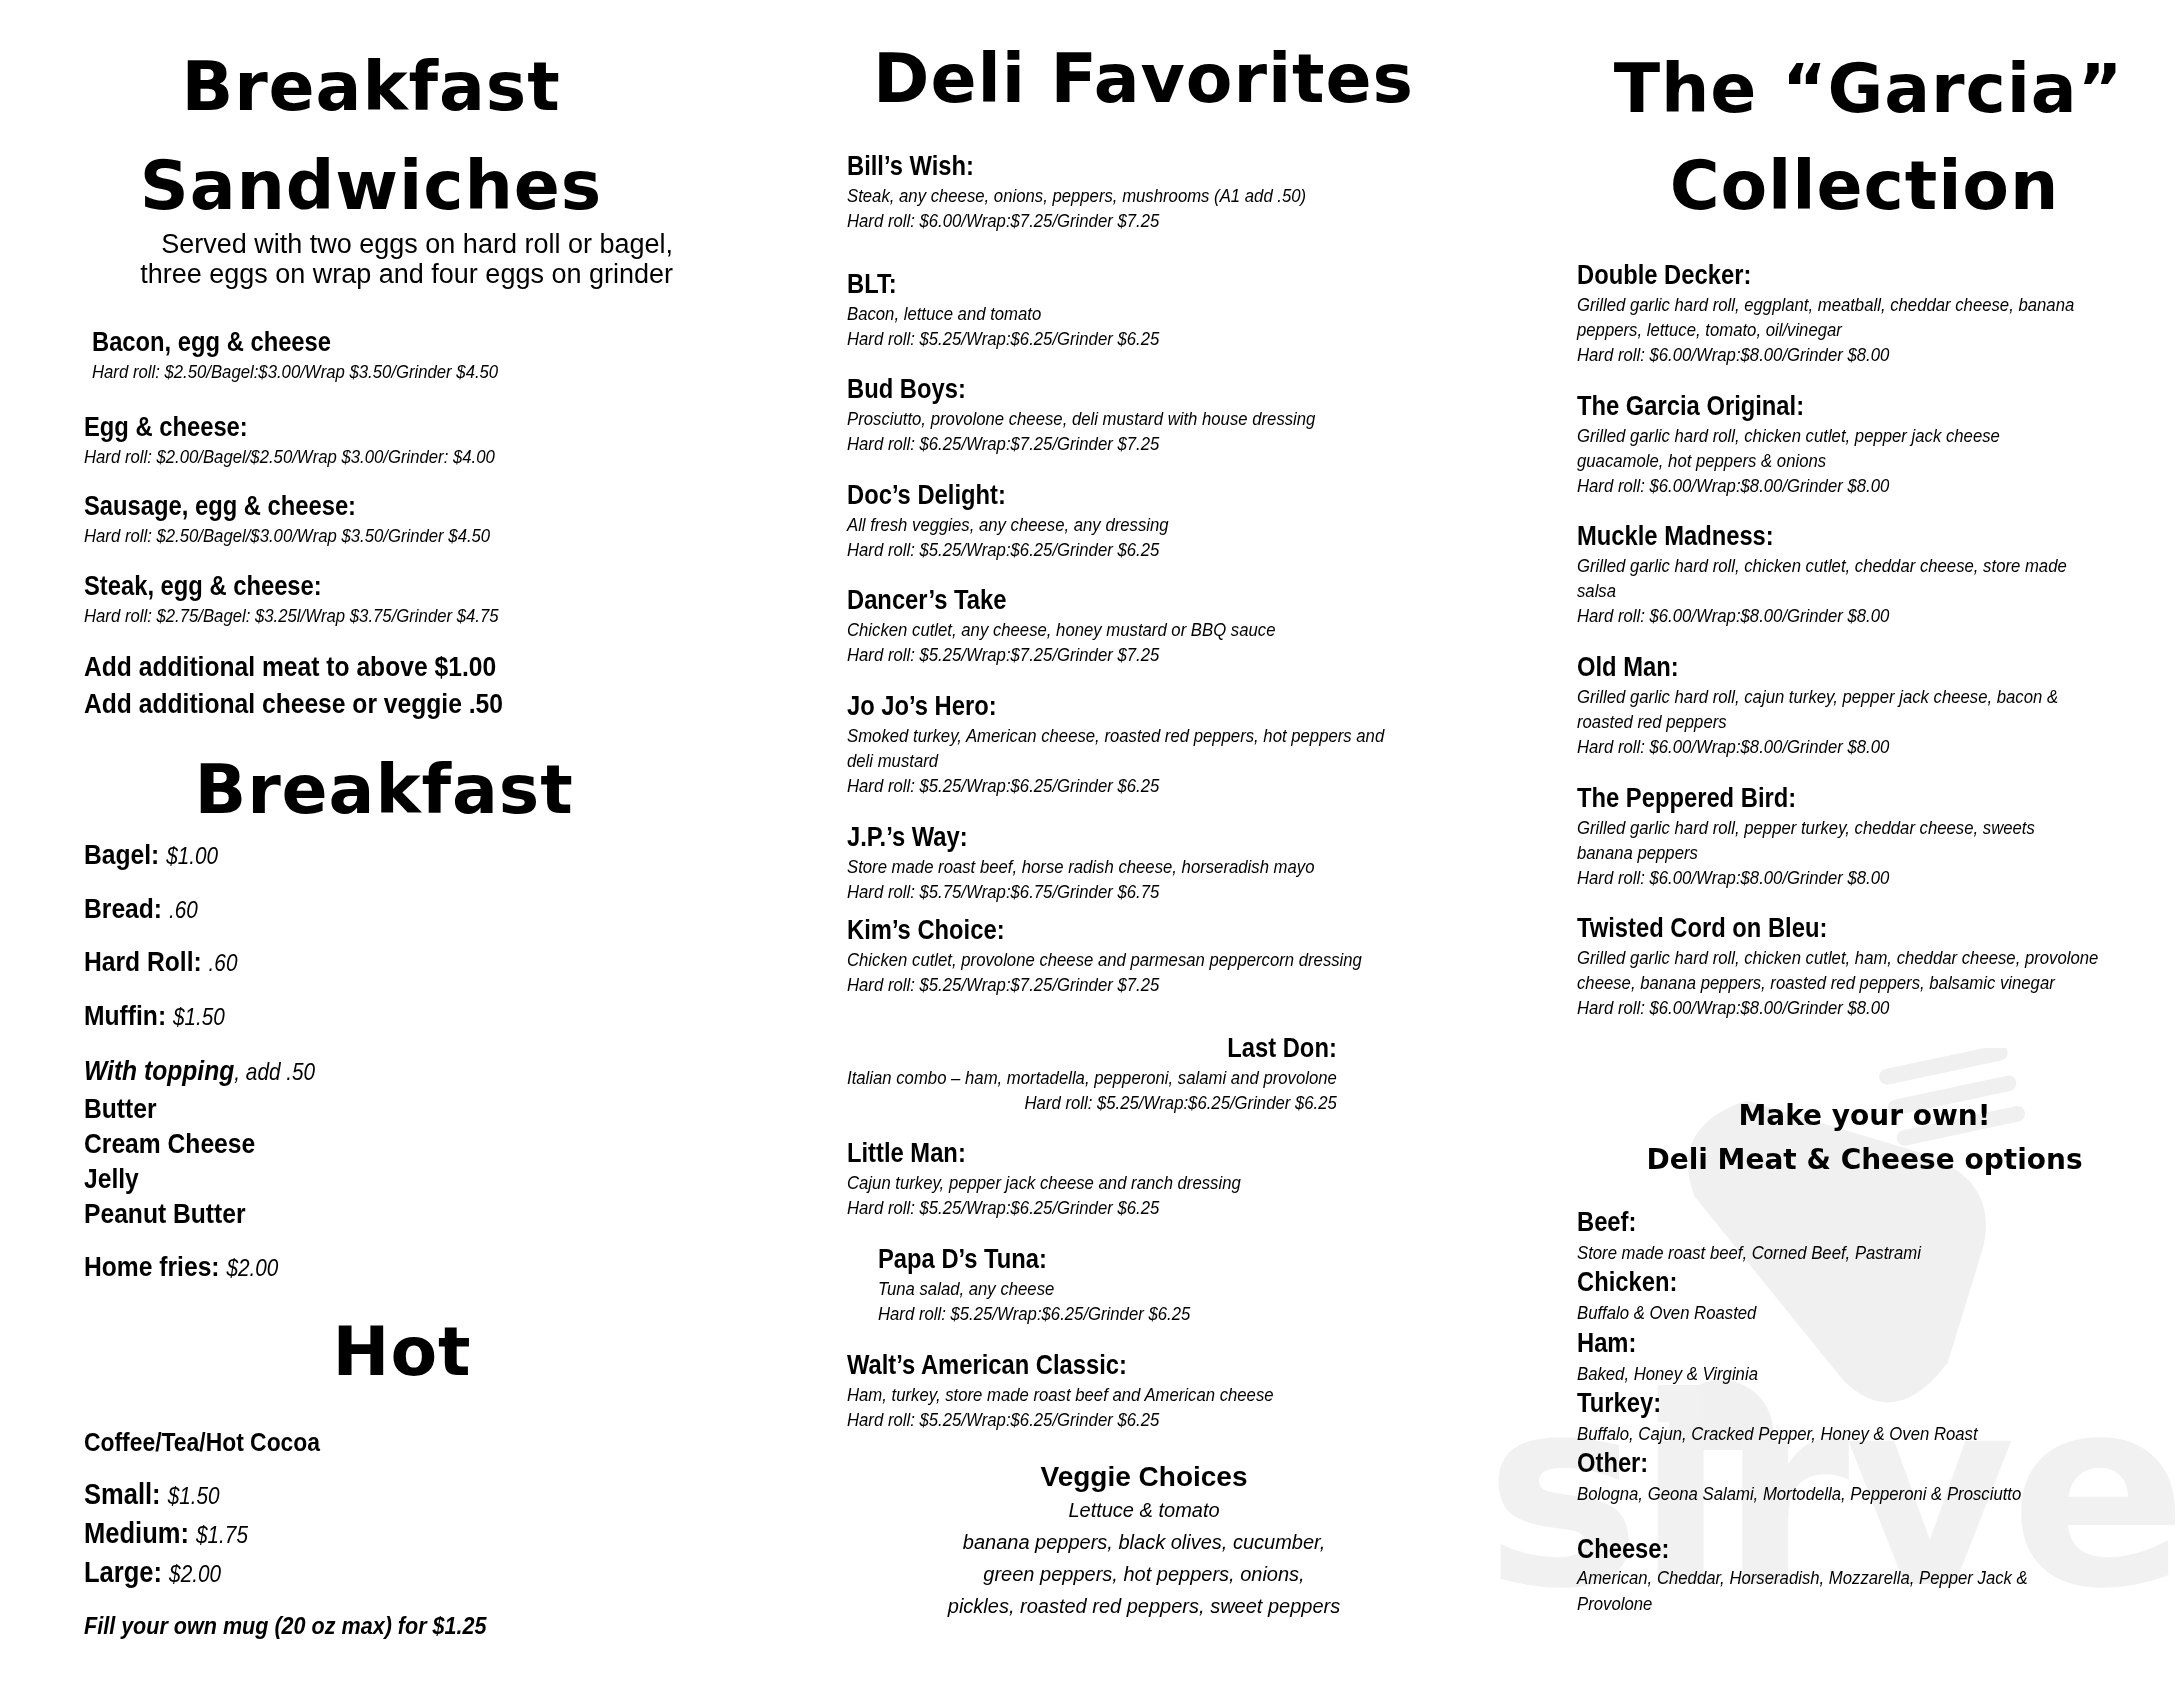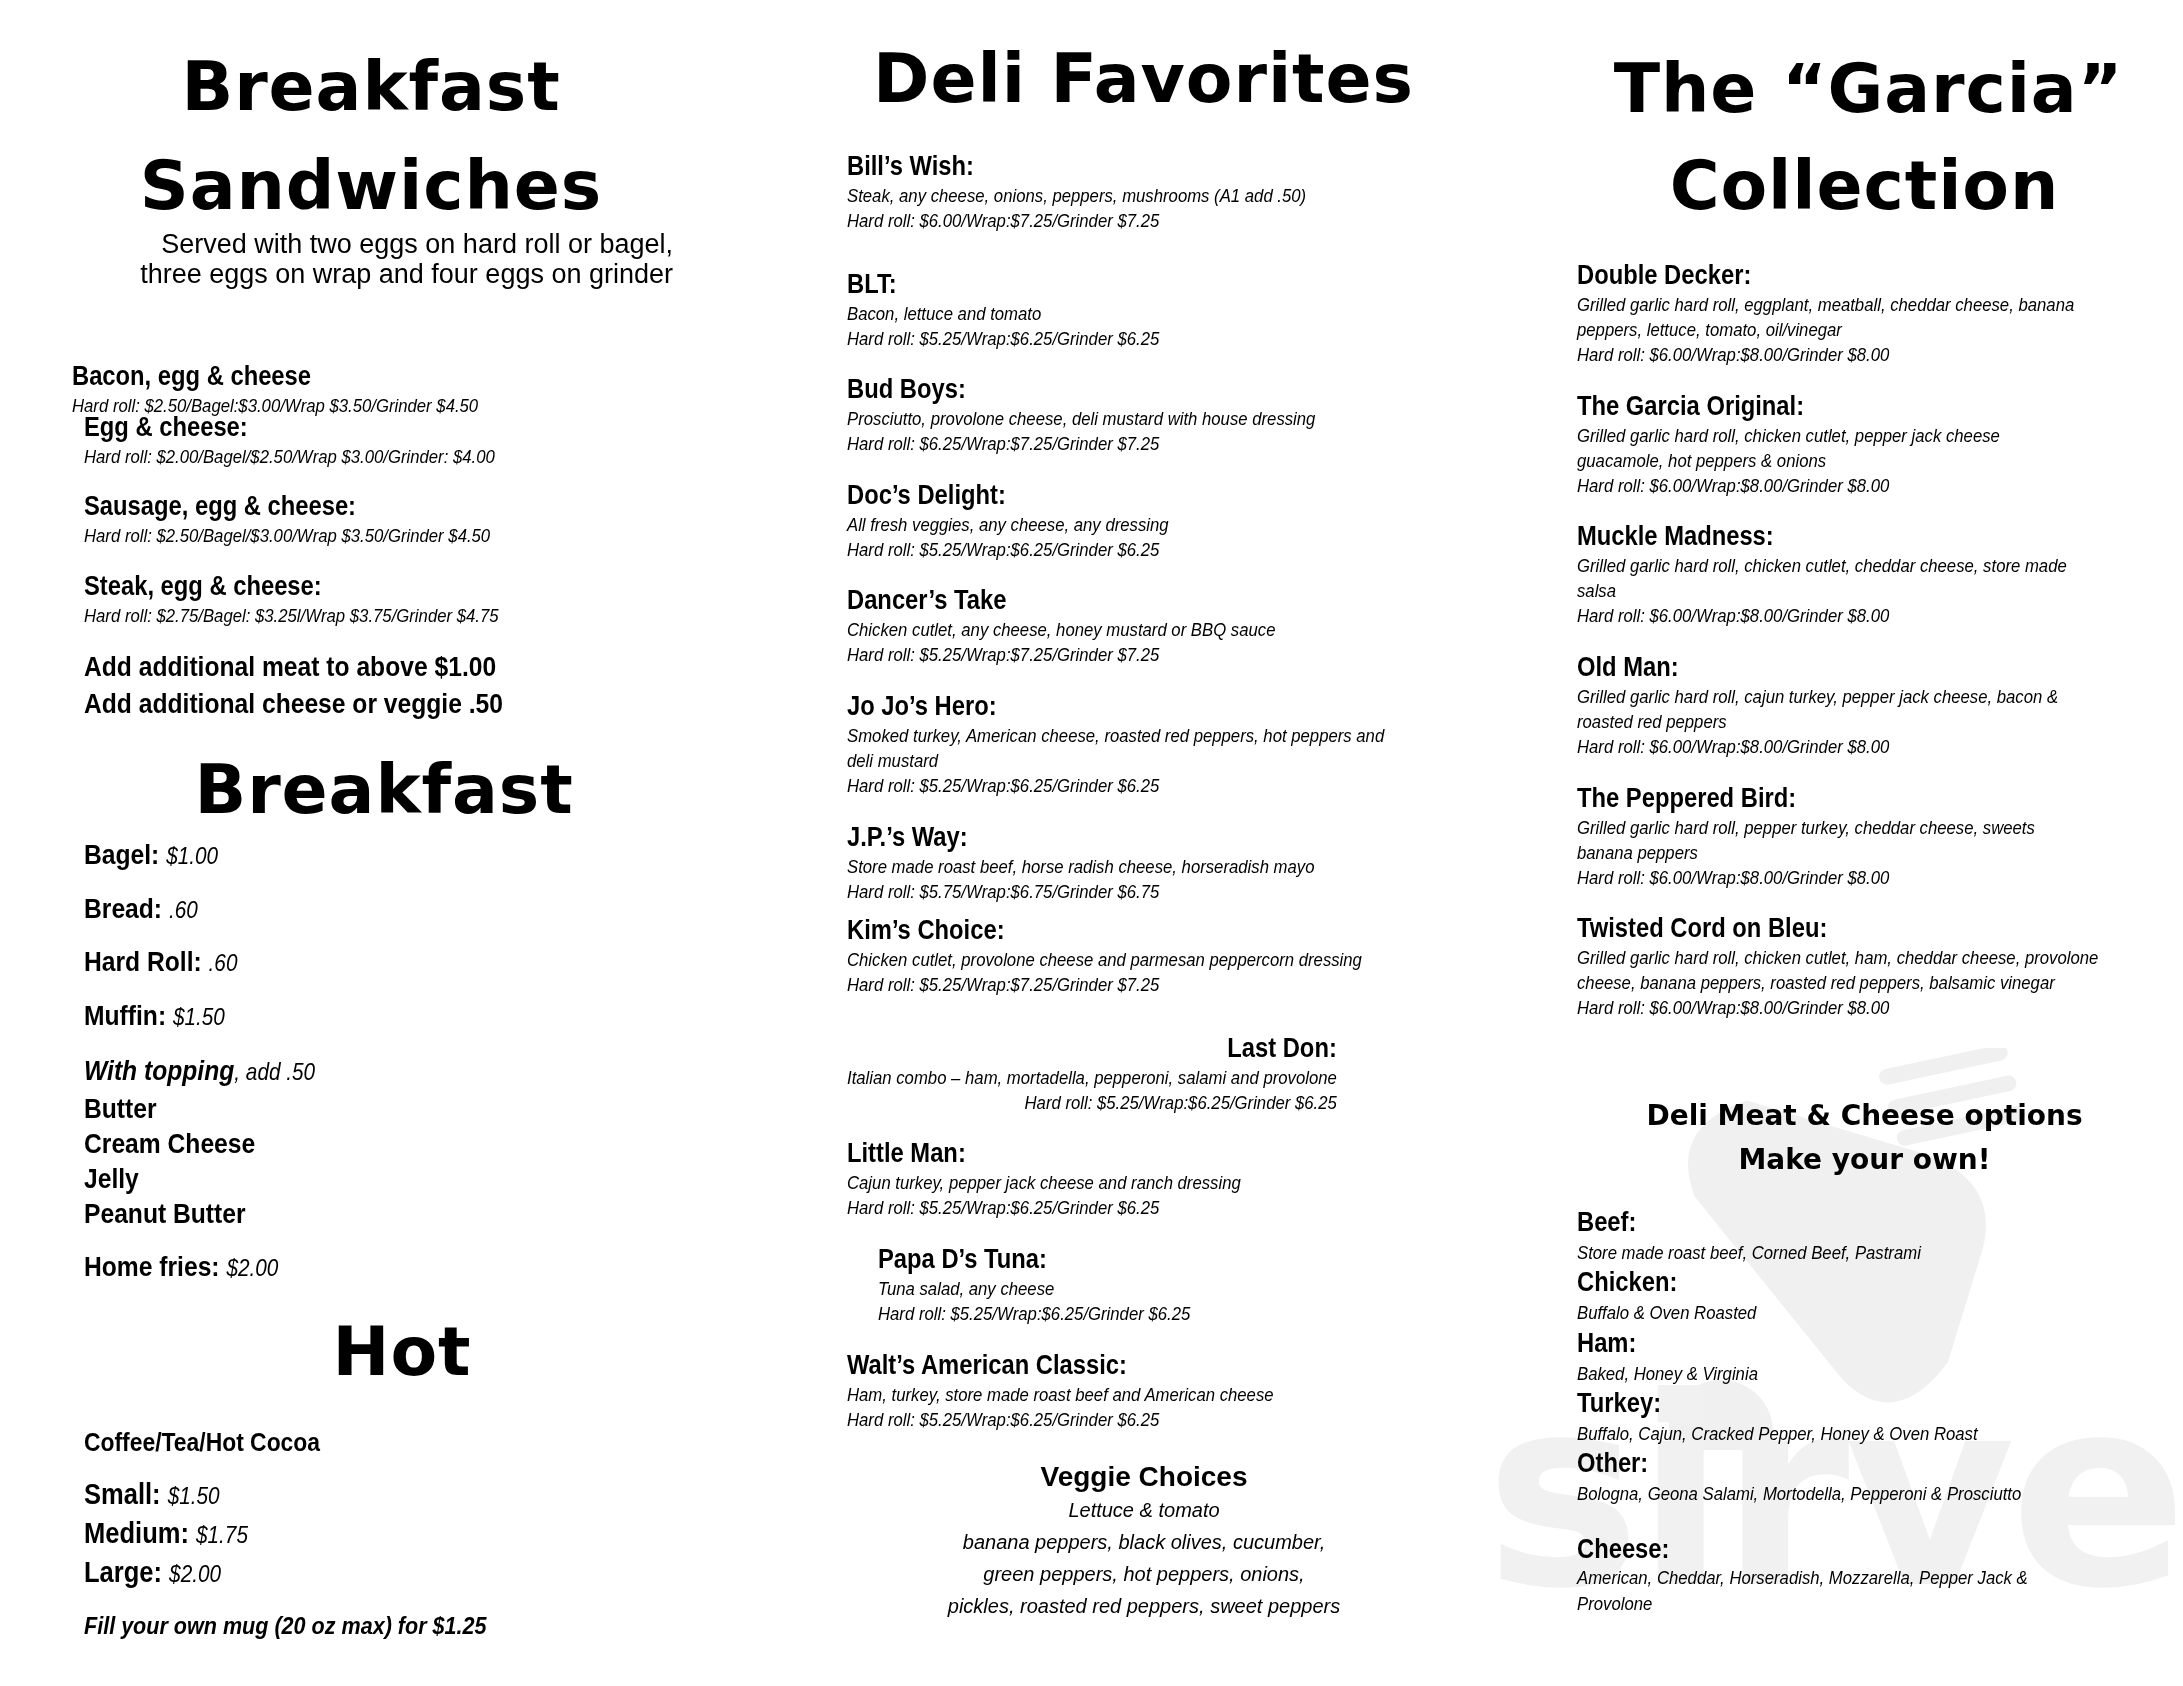--- a/index.html
+++ b/index.html
@@ -40,21 +40,21 @@
 
 <div class="content">
 
 <div class="title t-xl" style="left:109px; width:524px; top:39px;">Breakfast</div>
 <div class="title t-xl" style="left:109px; width:524px; top:138px;">Sandwiches</div>
 <div class="subtitle" style="left:70px; width:603px; top:229px;">
   <div>Served with two eggs on hard roll or bagel,</div>
   <div>three eggs on wrap and four eggs on grinder</div>
 </div>
 
-<div class="item" style="left:72px; top:326px;margin-top:34px;">
+<div class="item" style="left:92px; top:326px;">
   <span class="name">Bacon, egg &amp; cheese</span>
   <span class="desc">Hard roll: $2.50/Bagel:$3.00/Wrap $3.50/Grinder $4.50</span>
 </div>
 <div class="item" style="left:84px; top:411px;">
   <span class="name">Egg &amp; cheese:</span>
   <span class="desc">Hard roll: $2.00/Bagel/$2.50/Wrap $3.00/Grinder: $4.00</span>
 </div>
 <div class="item" style="left:84px; top:490px;">
   <span class="name">Sausage, egg &amp; cheese:</span>
   <span class="desc">Hard roll: $2.50/Bagel/$3.00/Wrap $3.50/Grinder $4.50</span>
@@ -212,22 +212,22 @@
   <span class="desc">Hard roll: $6.00/Wrap:$8.00/Grinder $8.00</span>
 </div>
 <div class="item" style="left:1577px; top:912px;">
   <span class="name">Twisted Cord on Bleu:</span>
   <span class="desc">Grilled garlic hard roll, chicken cutlet, ham, cheddar cheese, provolone</span>
   <span class="desc">cheese, banana peppers, roasted red peppers, balsamic vinegar</span>
   <span class="desc">Hard roll: $6.00/Wrap:$8.00/Grinder $8.00</span>
 </div>
 
 <div class="center-block" style="left:1563px; width:603px; top:1094px;">
+  <div class="deli-head">Make your own!</div>
   <div class="deli-head">Deli Meat &amp; Cheese options</div>
-  <div class="deli-head">Make your own!</div>
 </div>
 
 <div class="item" style="left:1577px; top:1207px;">
   <span class="cat-name">Beef:</span>
   <span class="cat-desc">Store made roast beef, Corned Beef, Pastrami</span>
 </div>
 <div class="item" style="left:1577px; top:1267px;">
   <span class="cat-name">Chicken:</span>
   <span class="cat-desc">Buffalo &amp; Oven Roasted</span>
 </div>

